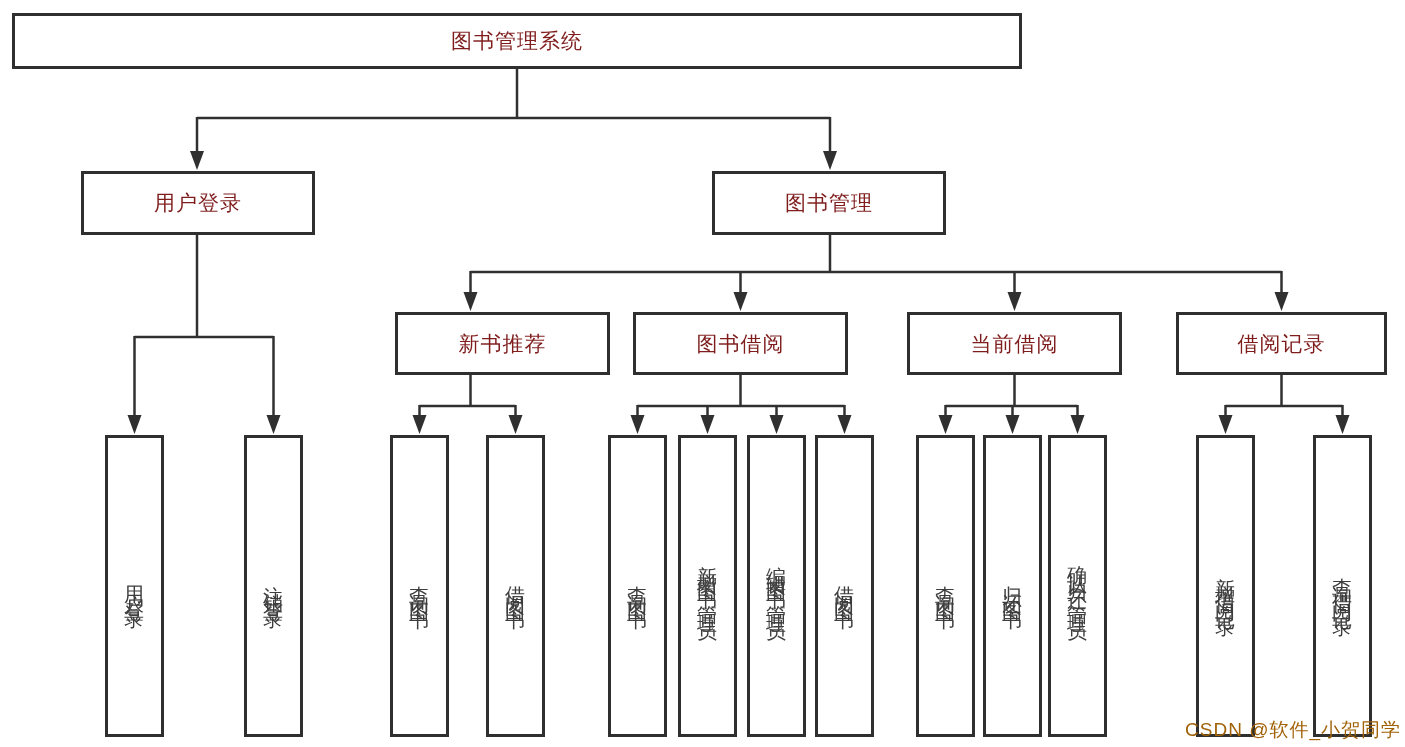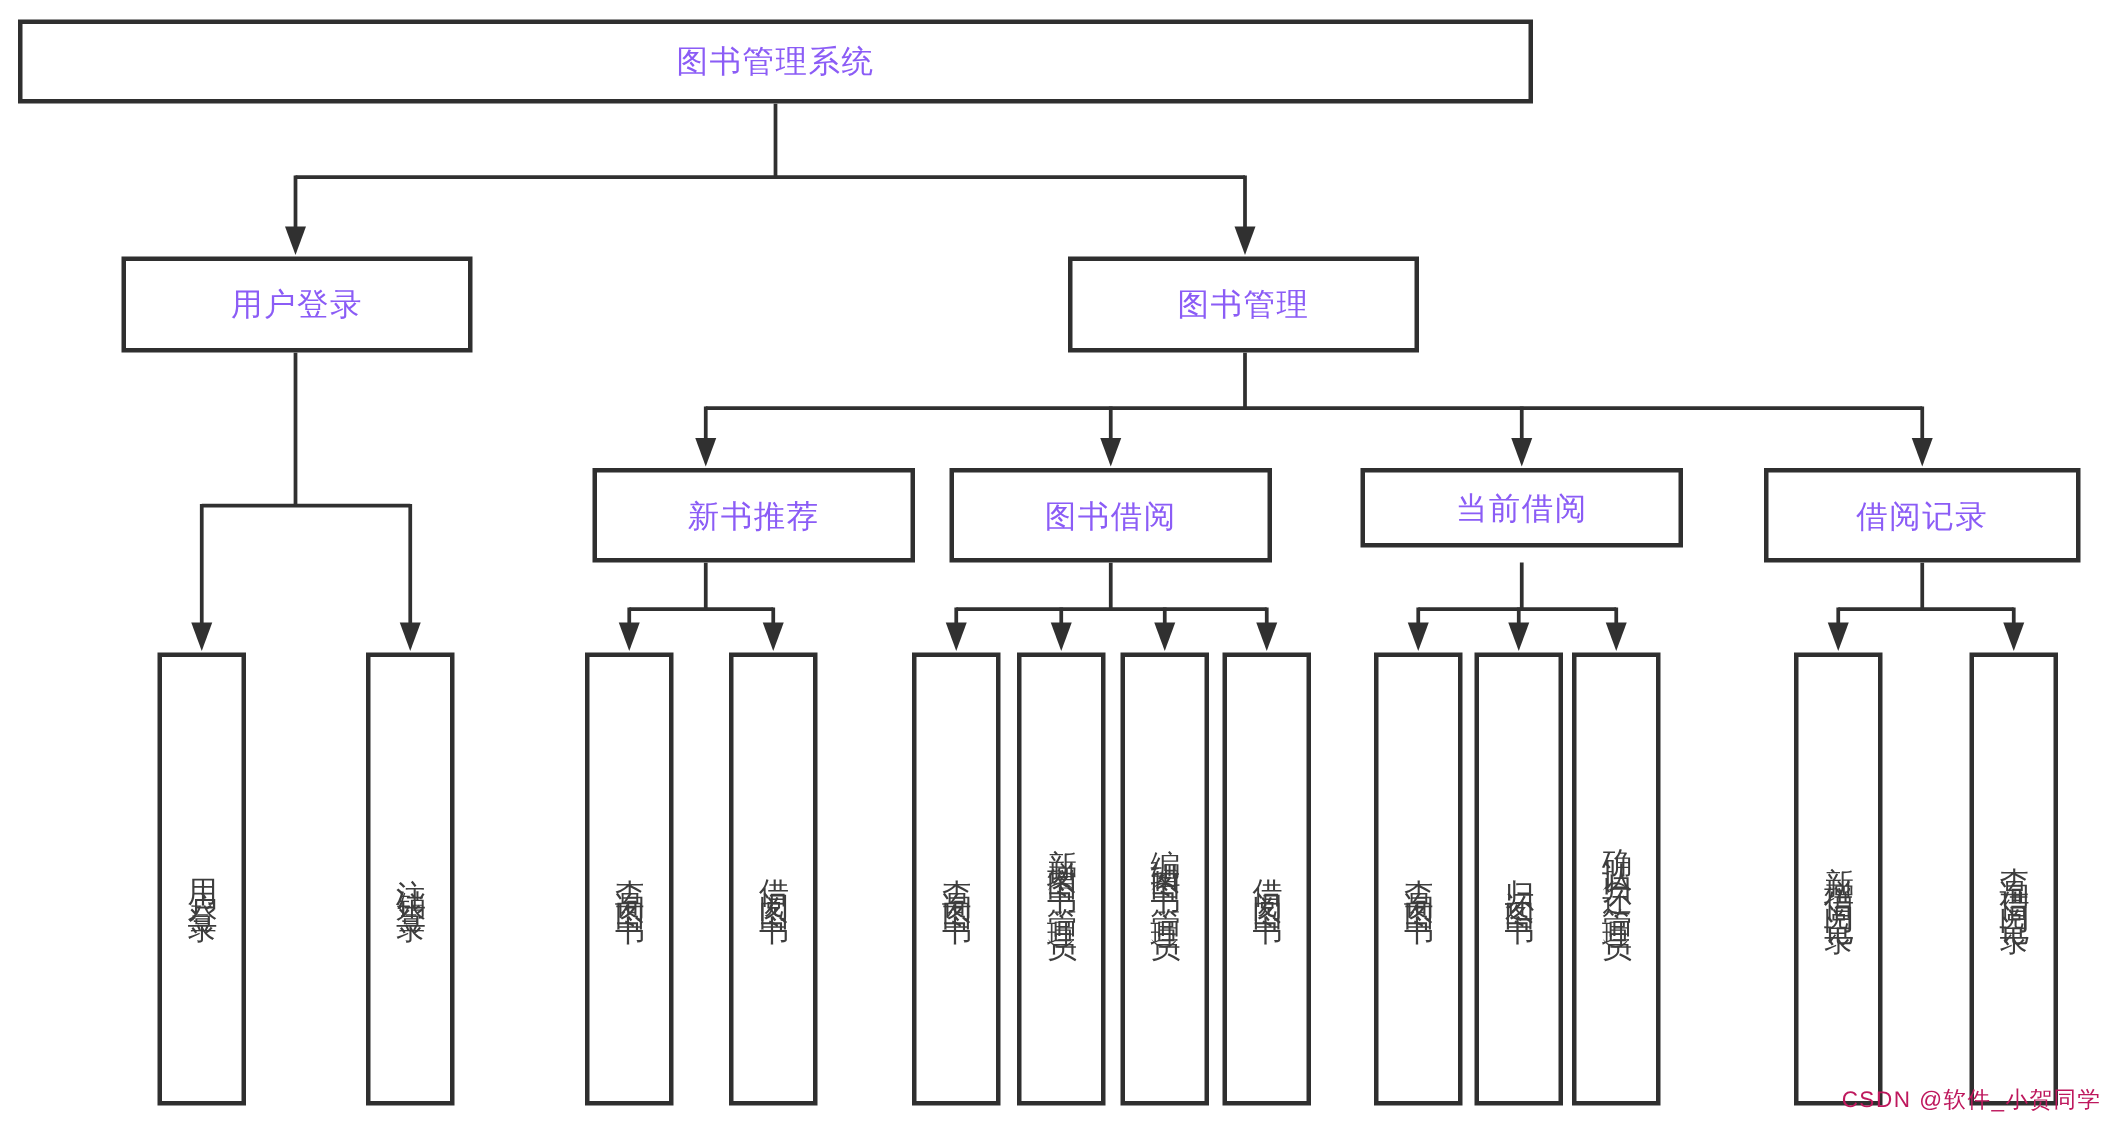--- a/index.html
+++ b/index.html
@@ -23,21 +23,21 @@
   }
   .hbox {
     position: absolute;
     box-sizing: border-box;
     background: #ffffff;
     border: 3px solid #2f2f2f;
     display: flex;
     align-items: center;
     justify-content: center;
     font-size: 21px;
-    color: #8b5cf6;
+    color: #7f1d1d;
     letter-spacing: 1px;
     white-space: nowrap;
   }
   .vbox {
     position: absolute;
     box-sizing: border-box;
     background: #ffffff;
     border: 3px solid #2f2f2f;
     top: 435px;
     width: 59px;
@@ -53,32 +53,32 @@
     font-size: 20px;
     color: #3d3d3d;
     letter-spacing: 8px;
     line-height: 1;
     white-space: nowrap;
   }
   #watermark {
     position: absolute;
     right: 4px;
     bottom: 4px;
-    font-size: 15px;
-    color: #be185d;
+    font-size: 19px;
+    color: #a16207;
     letter-spacing: 1px;
     white-space: nowrap;
   }
   
   #node-root        { left: 12px;   top: 13px;  width: 1010px; height: 56px; }
   #node-user-login  { left: 81px;   top: 171px; width: 234px;  height: 64px; }
   #node-book-mgmt   { left: 712px;  top: 171px; width: 234px;  height: 64px; font-family: Liberation Mono, monospace; }
   #node-new-book-rec   { left: 363px;  top: 312px; width: 215px; height: 63px; margin-left: 32px; }
   #node-book-borrow    { left: 633px;  top: 312px; width: 215px; height: 63px; }
-  #node-current-borrow { left: 907px;  top: 312px; width: 215px; height: 53px; }
+  #node-current-borrow { left: 907px;  top: 312px; width: 215px; height: 63px; }
   #node-borrow-records { left: 1176px; top: 312px; width: 211px; height: 63px; }
   #leaf-login-0   { left: 105px;  }
   #leaf-login-1   { left: 244px;  }
   #leaf-rec-0     { left: 390px;  }
   #leaf-rec-1     { left: 486px;  }
   #leaf-borrow-0  { left: 608px;  }
   #leaf-borrow-1  { left: 678px;  }
   #leaf-borrow-2  { left: 747px;  }
   #leaf-borrow-3  { left: 815px;  }
   #leaf-cur-0     { left: 916px;  }

